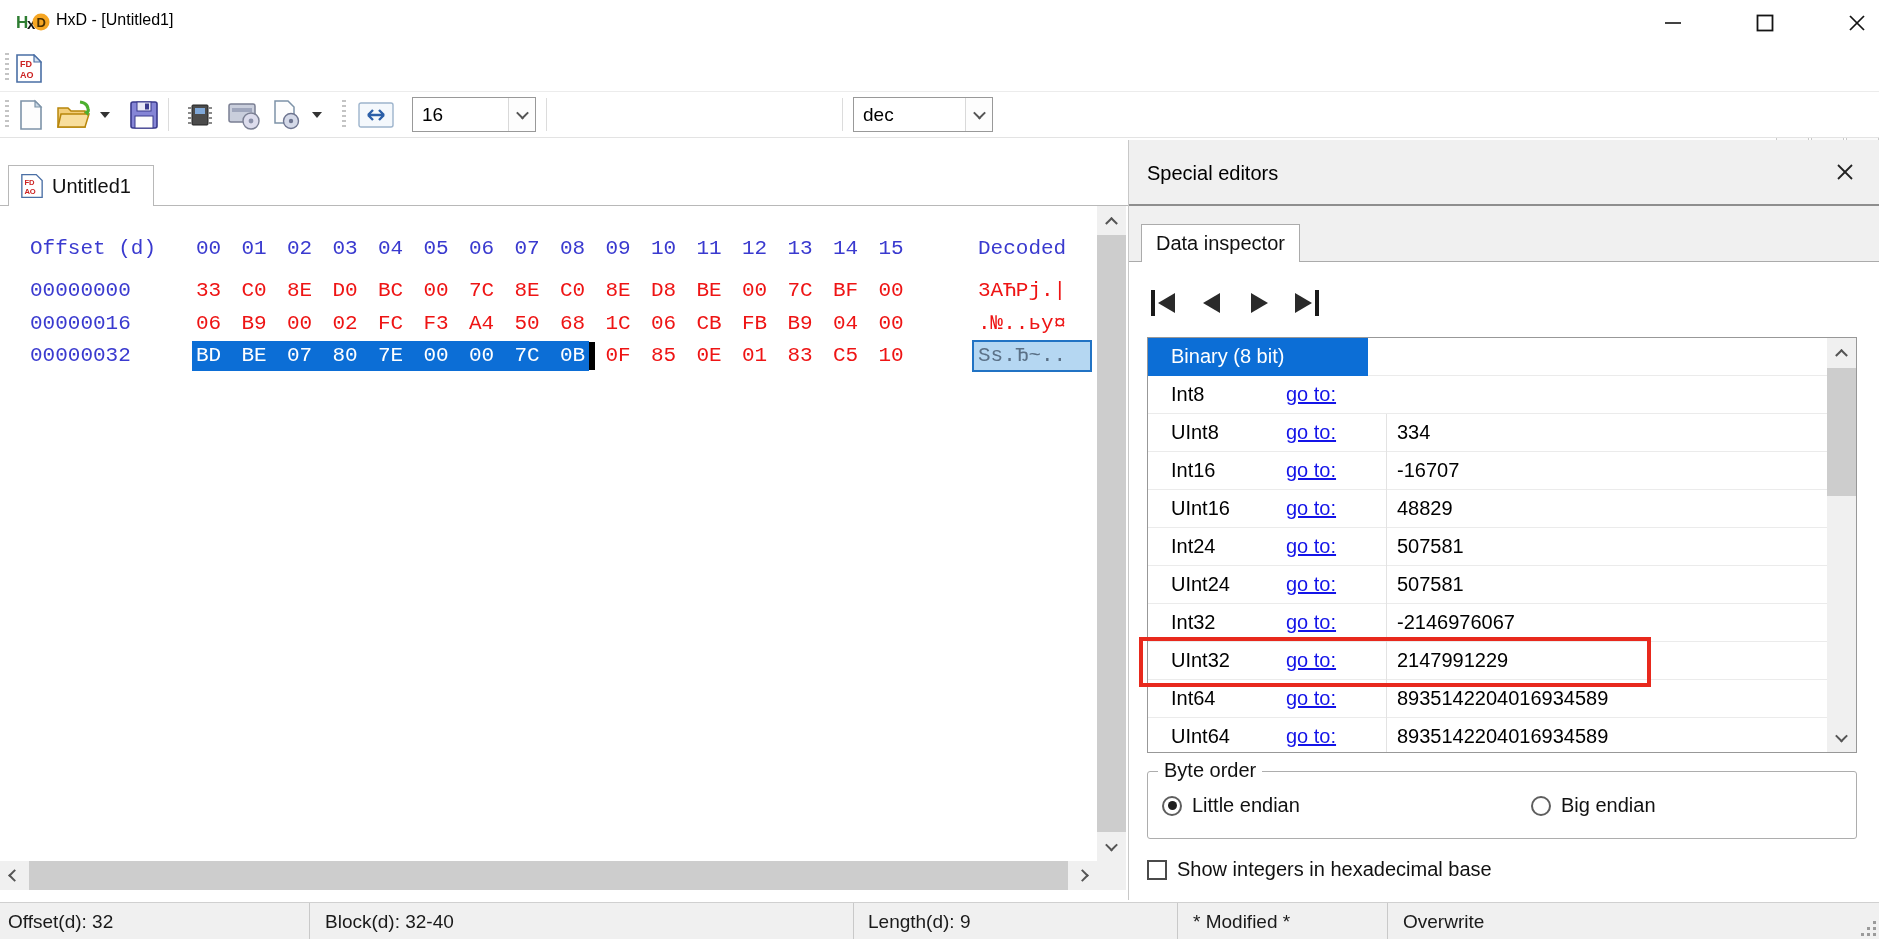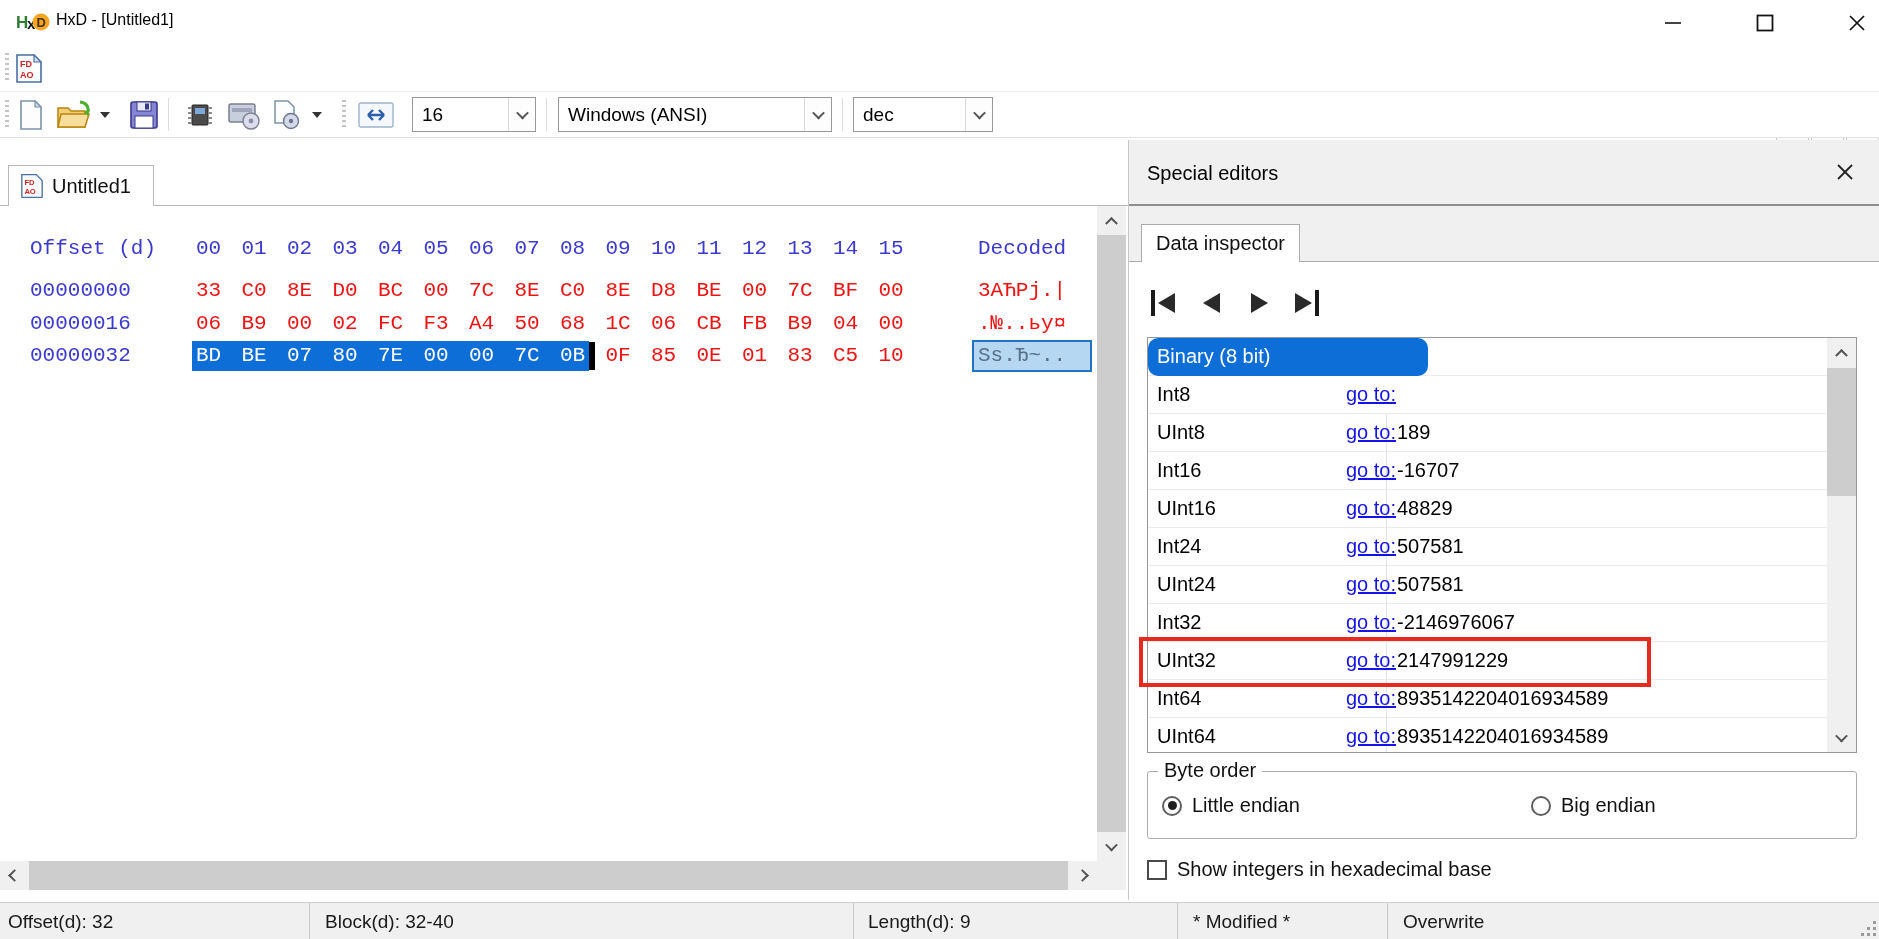--- a/index.html
+++ b/index.html
@@ -72,21 +72,21 @@
   .page{ position:absolute; left:0; top:121px; width:751px; height:639px; background:#fff; border-top:1px solid #ABABAB; }
 
   .navrow{ position:absolute; left:10px; top:22px; display:flex; }
   .navbtn{ width:48px; height:38px; display:flex; align-items:center; justify-content:center; gap:3px; }
   .tri-r{ width:0; height:0; border-top:10px solid transparent; border-bottom:10px solid transparent; border-left:17px solid #2A2A2A; }
   .tri-l{ width:0; height:0; border-top:10px solid transparent; border-bottom:10px solid transparent; border-right:17px solid #2A2A2A; }
   .navbar-b{ width:4px; height:26px; background:#1A1A1A; }
 
   .insp-table{ position:absolute; left:18px; top:75px; width:710px; height:416px; border:1px solid #989898; background:#fff; overflow:hidden; }
   .insp-row{ position:relative; height:38px; border-bottom:1px solid #EBEBEB; font-size:20px; }
-  .insp-name{ position:absolute; left:0; top:0; width:280px; height:38px; line-height:37px; padding-left:9px; color:#000;border-radius:10px; }
+  .insp-name{ position:absolute; left:0; top:0; width:220px; height:38px; line-height:37px; padding-left:23px; color:#000; }
   .insp-row.selected .insp-name{ background:var(--sel-bg); color:#fff; }
   .insp-goto{ position:absolute; right:2px; top:0; width:80px; height:38px; line-height:37px; text-align:left; color:var(--link-blue); text-decoration:underline; }
   .insp-val{ position:absolute; left:238px; top:0; right:29px; height:38px; line-height:37px; padding-left:10px; border-left:1px solid #E3E3E3; color:#000; }
   .insp-sb{ position:absolute; right:0; top:0; width:29px; height:100%; background:#F0F0F0; }
   .annot{ position:absolute; left:10px; width:512px; height:50px; border:4px solid var(--ann-red); z-index:50; }
 
   .fieldset{ position:absolute; left:18px; top:509px; width:710px; height:68px; border:1px solid #ADADAD; border-radius:3px; }
   .legend{ position:absolute; left:10px; top:-13px; background:#fff; padding:0 6px; font-size:20px; }
   .radio-opt{ position:absolute; top:22px; display:flex; align-items:center; gap:10px; font-size:20px; }
   .radio{ width:20px; height:20px; border:2px solid #5E5E5E; border-radius:50%; background:#fff; display:flex; align-items:center; justify-content:center; }
@@ -219,26 +219,20 @@
 
   <div class="combo" style="left:412px; width:124px">
     <span>16</span>
     <span class="cbtn">
         <span class="chev down"></span>
       </span>
   </div>
 
   <div class="tbsep" style="left:546px"></div>
 
-  <div class="combo" style="left:558px; width:274px">
-    <span>Windows (ANSI)</span>
-    <span class="cbtn">
-        <span class="chev down"></span>
-      </span>
-  </div>
 
   <div class="tbsep" style="left:842px"></div>
 
   <div class="combo" style="left:853px; width:140px">
     <span>dec</span>
     <span class="cbtn">
         <span class="chev down"></span>
       </span>
   </div>
 </div>
@@ -314,21 +308,21 @@
 
     <div class="insp-table" id="insp-table">
 
     <div class="insp-row selected">
           <div class="insp-name">Binary (8 bit)</div>
         </div>
         <div class="insp-row">
           <div class="insp-name">Int8<a class="insp-goto">go to:</a></div>
         </div>
         <div class="insp-row">
-          <div class="insp-val">189</div>
+          <div class="insp-val">334</div>
           <div class="insp-name">UInt8<a class="insp-goto">go to:</a></div>
         </div>
         <div class="insp-row">
           <div class="insp-val">-16707</div>
           <div class="insp-name">Int16<a class="insp-goto">go to:</a></div>
         </div>
         <div class="insp-row">
           <div class="insp-val">48829</div>
           <div class="insp-name">UInt16<a class="insp-goto">go to:</a></div>
         </div>

